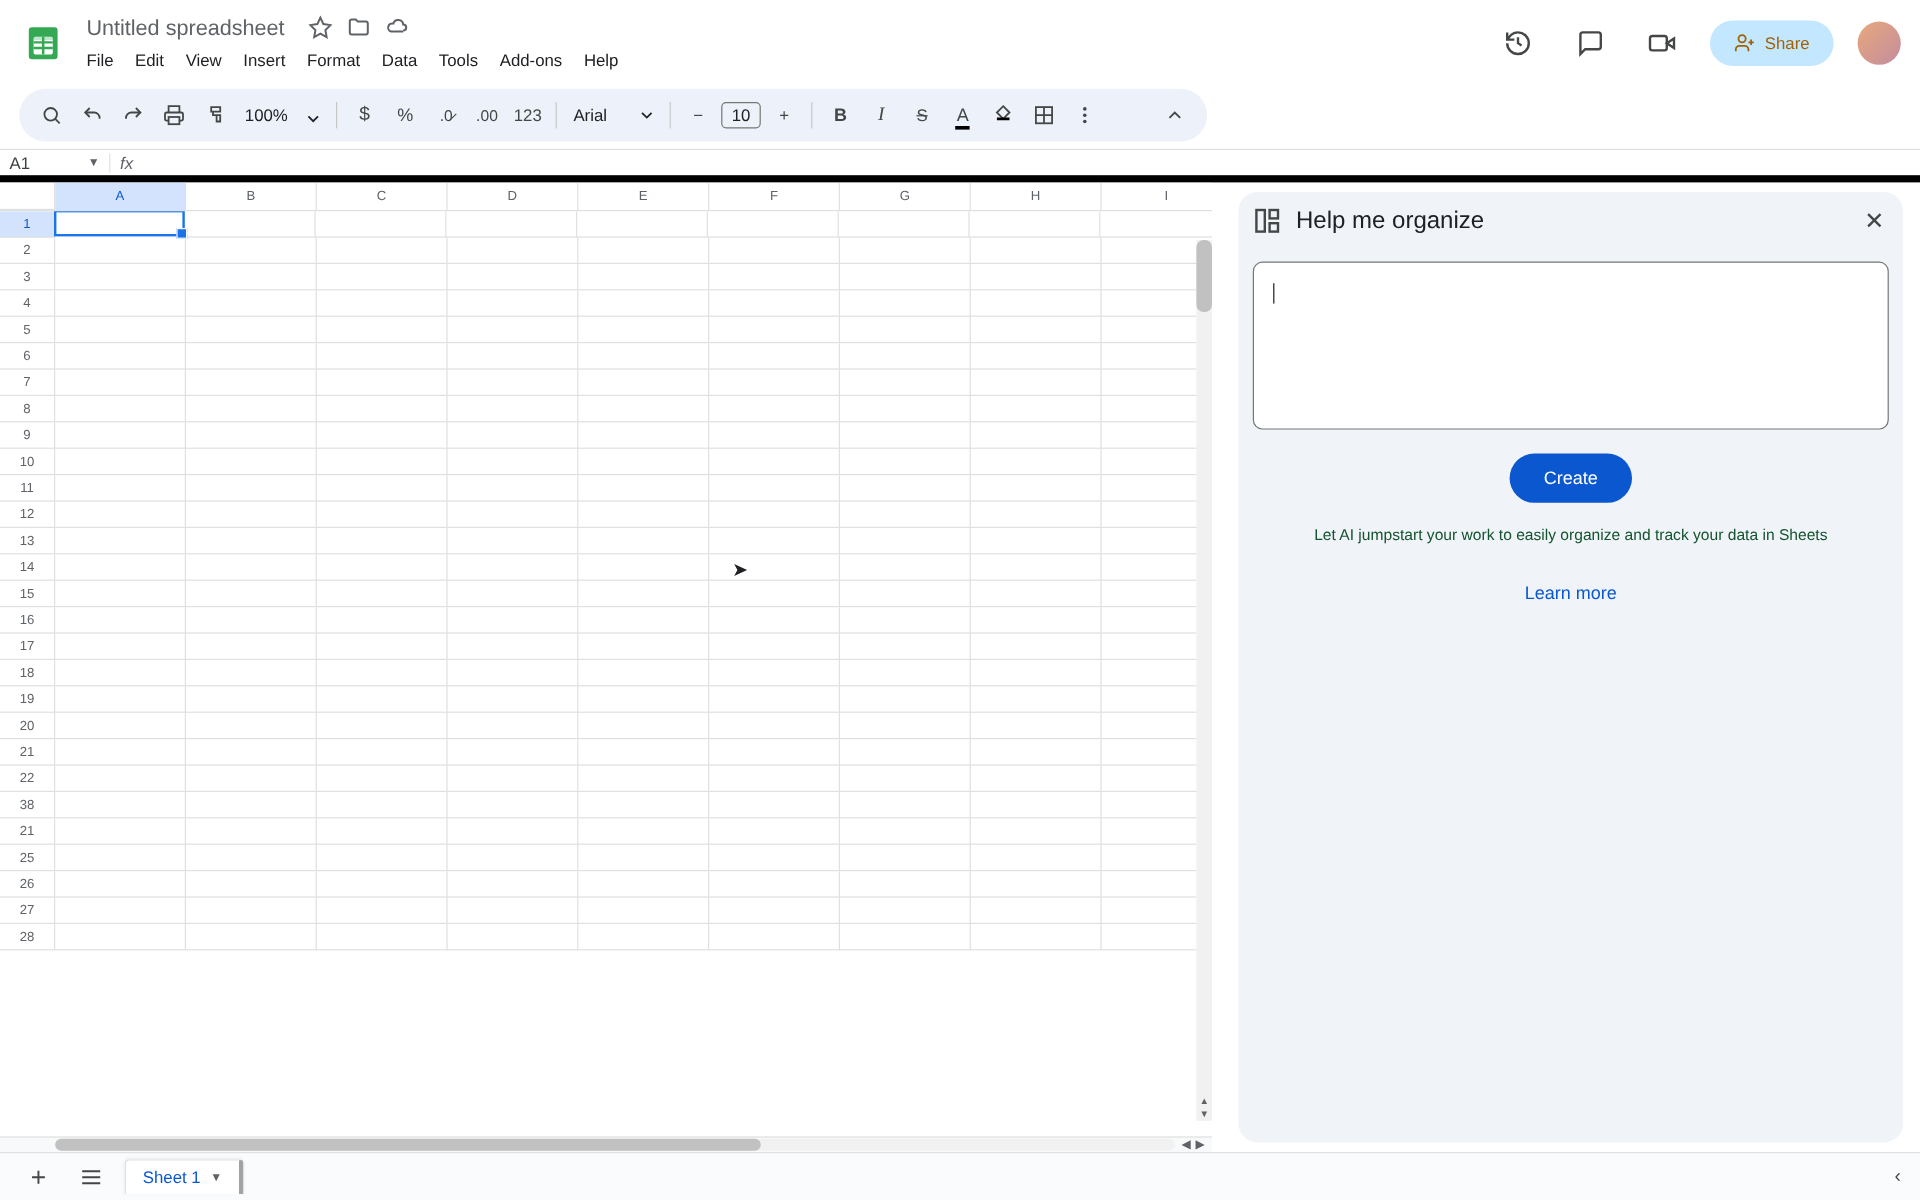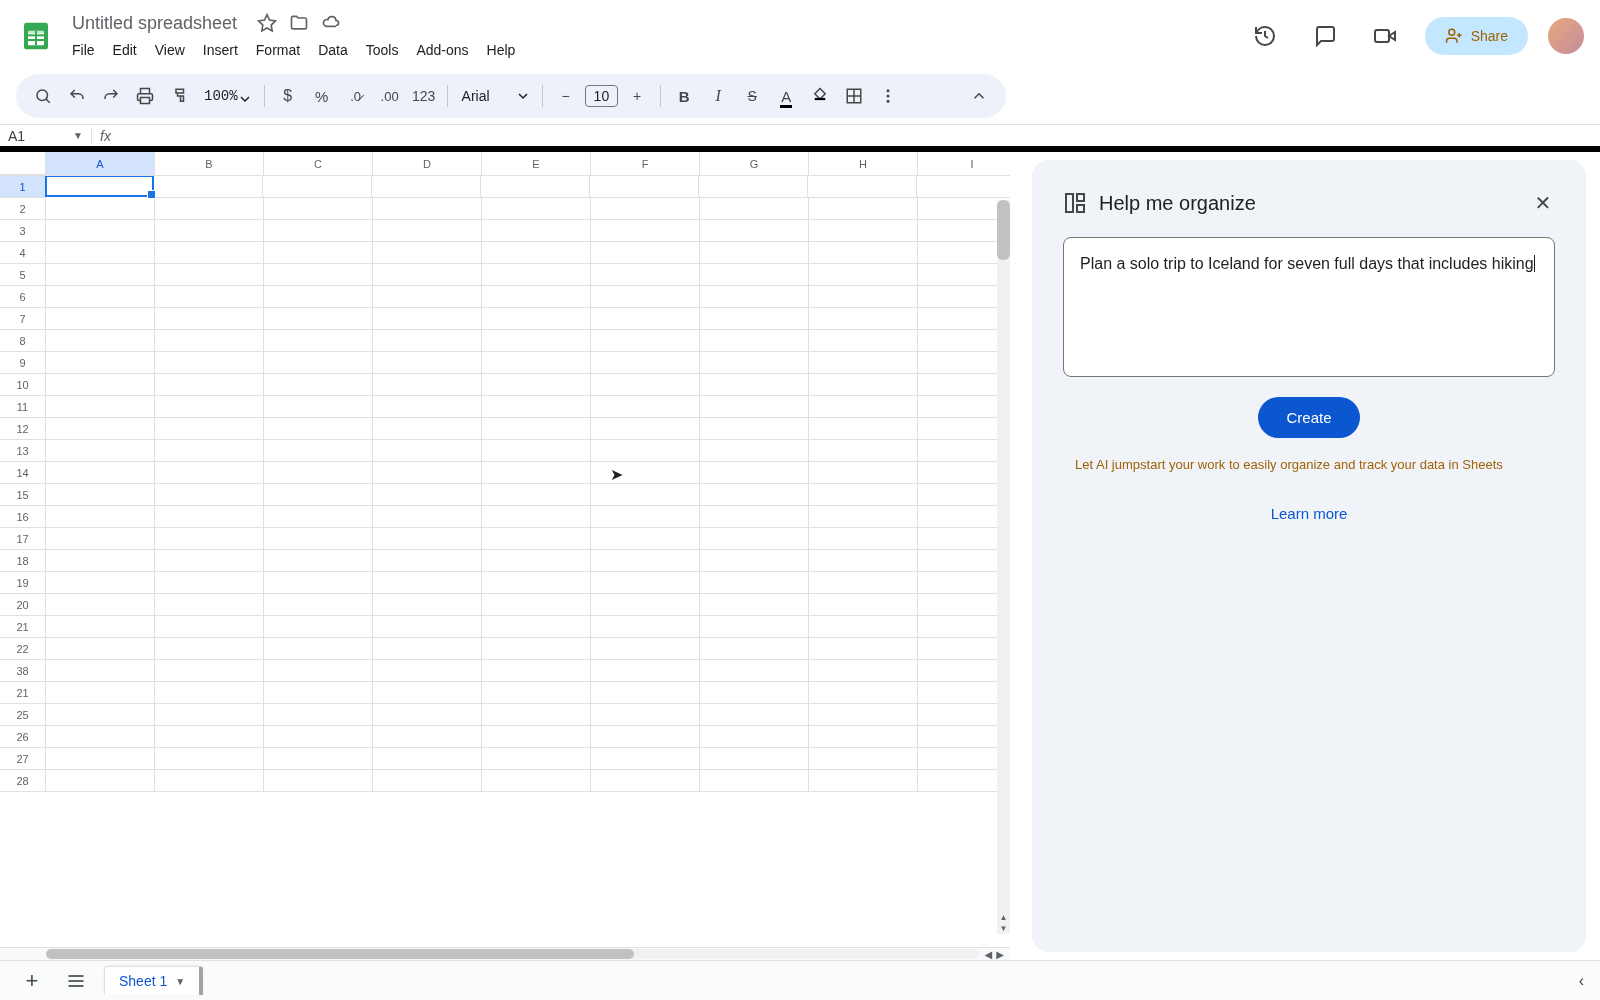--- a/index.html
+++ b/index.html
@@ -19,21 +19,21 @@
     .header-actions { display: flex; align-items: center; gap: 20px; margin-left: auto; }
     .header-icon { width: 40px; height: 40px; display: flex; align-items: center; justify-content: center; cursor: pointer; border-radius: 50%; color: #444746; }
     .share-btn { display: flex; align-items: center; gap: 8px; background: #c2e7ff; color: #a16207; padding: 10px 20px; border-radius: 40px; font-size: 14px; font-weight: 500; cursor: pointer; border: none; }
     .avatar { width: 36px; height: 36px; border-radius: 50%; background: linear-gradient(135deg, #e8a87c, #c38d9e); cursor: pointer; }
     
     
     .toolbar-wrap { padding: 10px 16px 6px 16px; display: flex; align-items: center; }
     .toolbar { display: flex; align-items: center; background: #edf2fa; border-radius: 24px; padding: 4px 12px; height: 44px; gap: 4px; flex: 1; max-width: 990px; }
     .tb-btn { min-width: 30px; height: 30px; display: flex; align-items: center; justify-content: center; cursor: pointer; border-radius: 4px; color: #444746; }
     .tb-sep { width: 1px; height: 22px; background: #c7c7c7; margin: 0 4px; }
-    .zoom-select { display: flex; align-items: flex-end; gap: 2px; padding: 0 6px; cursor: pointer; font-family: Liberation Mono, monospace; }
+    .zoom-select { display: flex; align-items: flex-end; gap: 16px; padding: 0 6px; cursor: pointer; }
     .font-select { display: flex; align-items: center; justify-content: space-between; width: 78px; padding: 0 6px; cursor: pointer; }
     .font-size-box { border: 1px solid #747775; border-radius: 4px; padding: 2px 8px; min-width: 30px; text-align: center; font-size: 14px; }
     
     
     .name-formula { display: flex; align-items: center; border-top: 1px solid #e0e0e0; border-bottom: 6px solid #000000; height: 28px; }
     .name-box { width: 92px; display: flex; align-items: center; padding: 0 8px; border-right: 1px solid #e0e0e0; font-size: 14px; color: #3c4043; gap: 6px; }
     .name-box-dd { margin-left: auto; color: #5f6368; font-size: 10px; }
     .fx-icon { padding: 0 8px; color: #5f6368; font-style: italic; font-family: Liberation Sans, sans-serif; }
     .formula-input { flex: 1; border: none; outline: none; padding: 0 6px; font-size: 14px; }
     
@@ -59,27 +59,27 @@
     
     .vscroll { position: absolute; right: 0; top: 24px; width: 13px; bottom: 13px; background: #f1f1f1; }
     .vscroll-thumb { position: absolute; top: 0; width: 100%; height: 60px; background: #c1c1c1; border-radius: 6px; }
     .hscroll-area { height: 13px; display: flex; background: #f8f9fa; border-top: 1px solid #e0e0e0; align-items: center; }
     .hscroll { flex: 1; margin-left: 46px; height: 10px; background: #f1f1f1; position: relative; border-radius: 5px; }
     .hscroll-thumb { position: absolute; left: 0; height: 100%; width: 63%; background: #c1c1c1; border-radius: 5px; }
     .scroll-arrows { display: flex; gap: 4px; padding: 0 6px; color: #5f6368; font-size: 10px; }
     .vscroll-arrows { position: absolute; bottom: 0; right: 0; width: 13px; display: flex; flex-direction: column; font-size: 8px; color: #5f6368; align-items: center; gap: 2px; padding-bottom: 14px; }
     
     
-    .side-panel { flex: 1; background: #f0f4f9; border-radius: 16px; margin: 8px 14px 8px 22px; padding: 31px; position: relative; }
+    .side-panel { flex: 1; background: #f0f4f9; border-radius: 16px; margin: 8px 14px 8px 22px; padding: 12px; position: relative; }
     .panel-header { display: flex; align-items: center; gap: 12px; margin-bottom: 22px; }
     .panel-title { font-size: 20px; color: #202124; flex: 1; }
     .panel-close { width: 24px; height: 24px; cursor: pointer; color: #444746; display: flex; align-items: center; justify-content: center; font-size: 20px; }
     .prompt-box { background: #fff; border: 1px solid #747775; border-radius: 8px; padding: 14px 16px; min-height: 140px; font-size: 16px; color: #1f1f1f; line-height: 1.5; }
     .create-btn { display: block; margin: 20px auto 18px; background: #0b57d0; color: #fff; border: none; border-radius: 24px; padding: 12px 28px; font-size: 15px; font-weight: 500; cursor: pointer; }
-    .panel-desc { font-size: 13px; color: #a16207; line-height: 1.45; padding: 0 12px; }
+    .panel-desc { text-align: center; font-size: 13px; color: #14532d; line-height: 1.45; padding: 0 12px; }
     .learn-more { display: block; text-align: center; margin-top: 30px; color: #0b57d0; font-size: 15px; text-decoration: none; cursor: pointer; }
     
     
     .tabs-bar { height: 40px; display: flex; align-items: center; border-top: 1px solid #e0e0e0; padding: 0 16px; gap: 12px; position: absolute; bottom: 0; left: 0; right: 0; background: #f9fbfd; }
     .tab-btn { width: 32px; height: 32px; display: flex; align-items: center; justify-content: center; cursor: pointer; color: #444746; border-radius: 4px; }
     .sheet-tab { display: flex; align-items: center; gap: 8px; padding: 6px 14px; background: #fff; border-radius: 4px 4px 0 0; color: #0b57d0; font-weight: 500; font-size: 14px; border-top: 1px solid #e0e0e0; border-left: 1px solid #e0e0e0; border-right: 4px solid #a3a3a3; cursor: pointer; box-shadow: 0 -1px 3px rgba(0,0,0,0.06); }
     .sheet-dd { font-size: 10px; color: #5f6368; }
     .side-collapse { margin-left: auto; cursor: pointer; color: #444746; font-size: 16px;}
     
     svg { display: block; }
@@ -643,21 +643,21 @@
   <div class="side-panel">
     <div class="panel-header">
       <svg width="24" height="24" viewBox="0 0 24 24" fill="none" stroke="#444746" stroke-width="2">
           <rect x="3" y="3" width="7" height="18"></rect>
           <rect x="14" y="3" width="7" height="7"></rect>
           <rect x="14" y="14" width="7" height="7"></rect>
         </svg>
       <div class="panel-title">Help me organize</div>
       <div class="panel-close">✕</div>
     </div>
-    <div class="prompt-box"><span>Plan a solo trip to Iceland for seven full days that includes hiking</span><span style="border-right:1px solid #1f1f1f;animation:none">​</span></div>
+    <div class="prompt-box"><span style="border-right:1px solid #1f1f1f;animation:none">​</span></div>
     <button class="create-btn">Create</button>
     <div class="panel-desc">Let AI jumpstart your work to easily organize and track your data in Sheets</div>
     <a class="learn-more">Learn more</a>
   </div>
 </div>
 
 <div class="tabs-bar">
   <div class="tab-btn" style="font-size:22px">+</div>
   <div class="tab-btn">
       <svg width="20" height="20" viewBox="0 0 24 24" fill="none" stroke="currentColor" stroke-width="2">

